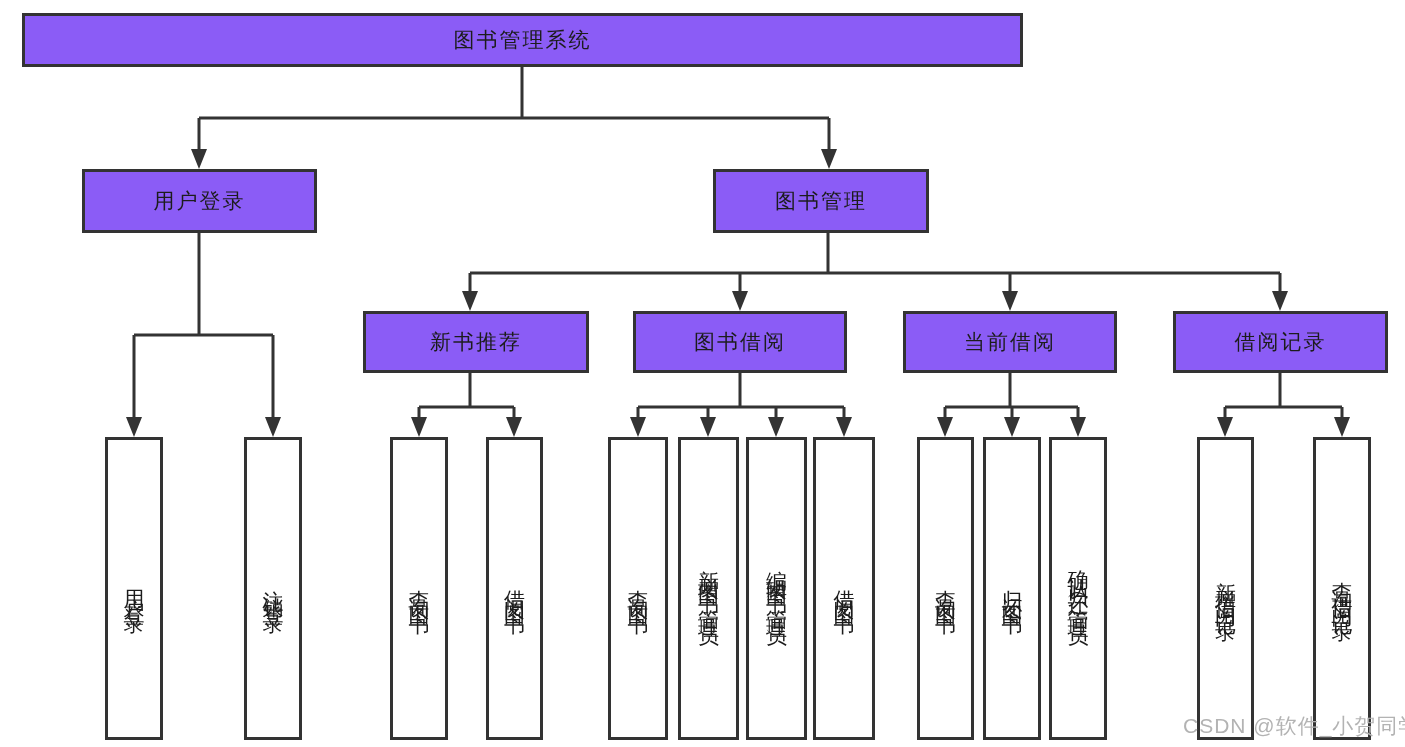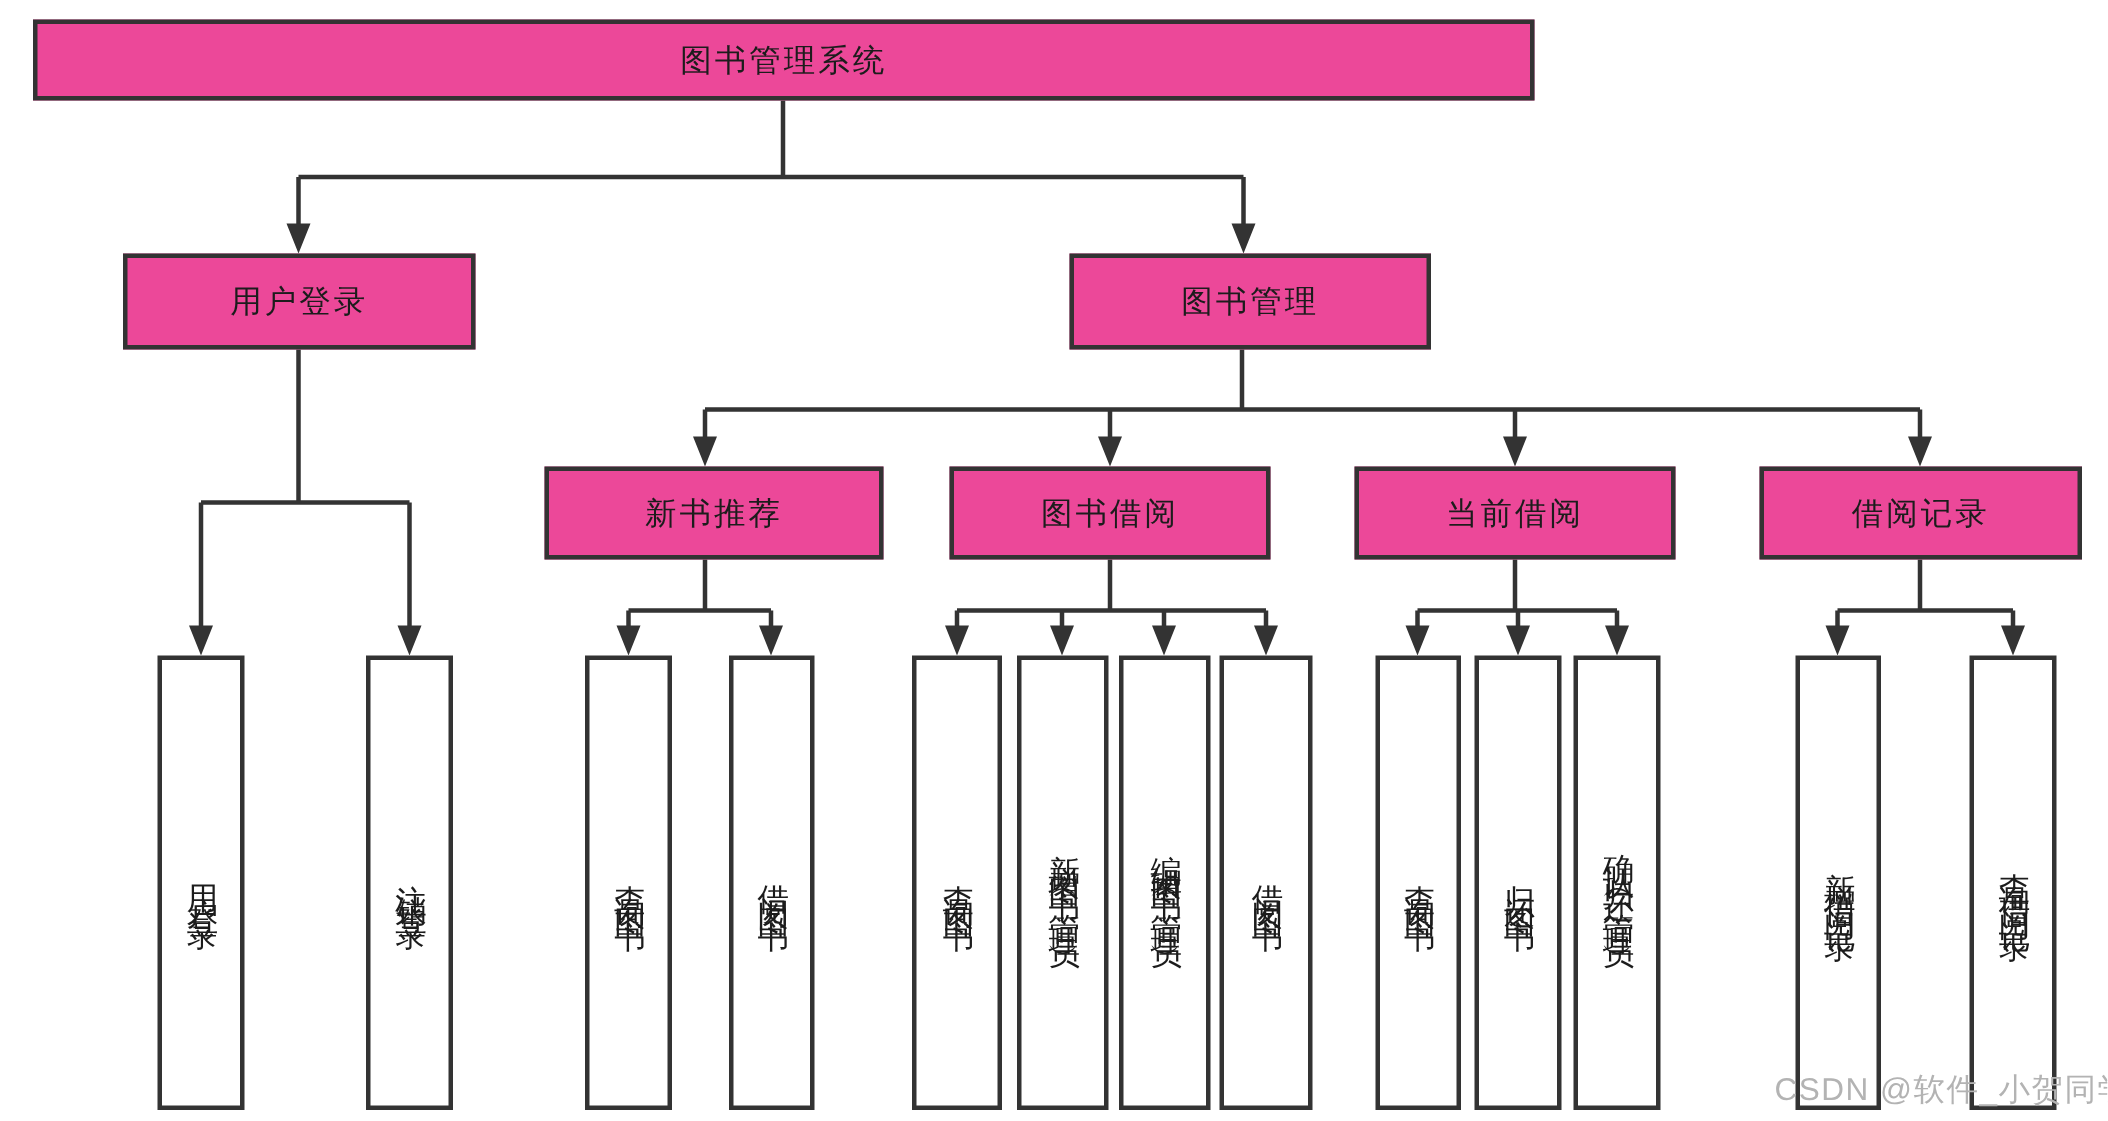--- a/index.html
+++ b/index.html
@@ -18,21 +18,21 @@
   #connectors {
     position: absolute;
     left: 0;
     top: 0;
     z-index: 1;
   }
   .node-h {
     position: absolute;
     box-sizing: border-box;
     border: 3px solid #333333;
-    background: #ec4899;
+    background: #8b5cf6;
     display: flex;
     align-items: center;
     justify-content: center;
     font-size: 21px;
     color: #1c1c1c;
     letter-spacing: 2px;
     z-index: 2;
     white-space: nowrap;
   }
   .node-v {
@@ -94,21 +94,21 @@
       M937,417 L953,417 L945,437 Z
       M1004,417 L1020,417 L1012,437 Z
       M1070,417 L1086,417 L1078,437 Z
       M1217,417 L1233,417 L1225,437 Z
       M1334,417 L1350,417 L1342,437 Z"></path>
   </svg>
 
   <div class="node-h" style="left:22px; top:13px; width:1001px; height:54px;">图书管理系统</div>
 
   <div class="node-h" style="left:82px; top:169px; width:235px; height:64px;">用户登录</div>
-  <div class="node-h" style="left:713px; top:169px; width:241px; height:64px;text-align:center;">图书管理</div>
+  <div class="node-h" style="left:713px; top:169px; width:216px; height:64px;text-align:center;">图书管理</div>
 
   <div class="node-h" style="left:363px; top:311px; width:226px; height:62px;">新书推荐</div>
   <div class="node-h" style="left:633px; top:311px; width:214px; height:62px;">图书借阅</div>
   <div class="node-h" style="left:903px; top:311px; width:214px; height:62px;">当前借阅</div>
   <div class="node-h" style="left:1173px; top:311px; width:215px; height:62px;">借阅记录</div>
 
   <div class="node-v" style="left:105px; top:437px; width:58px; height:303px;">用户登录</div>
   <div class="node-v" style="left:244px; top:437px; width:58px; height:303px;">注销登录</div>
 
   <div class="node-v" style="left:390px; top:437px; width:58px; height:303px;">查询图书</div>

